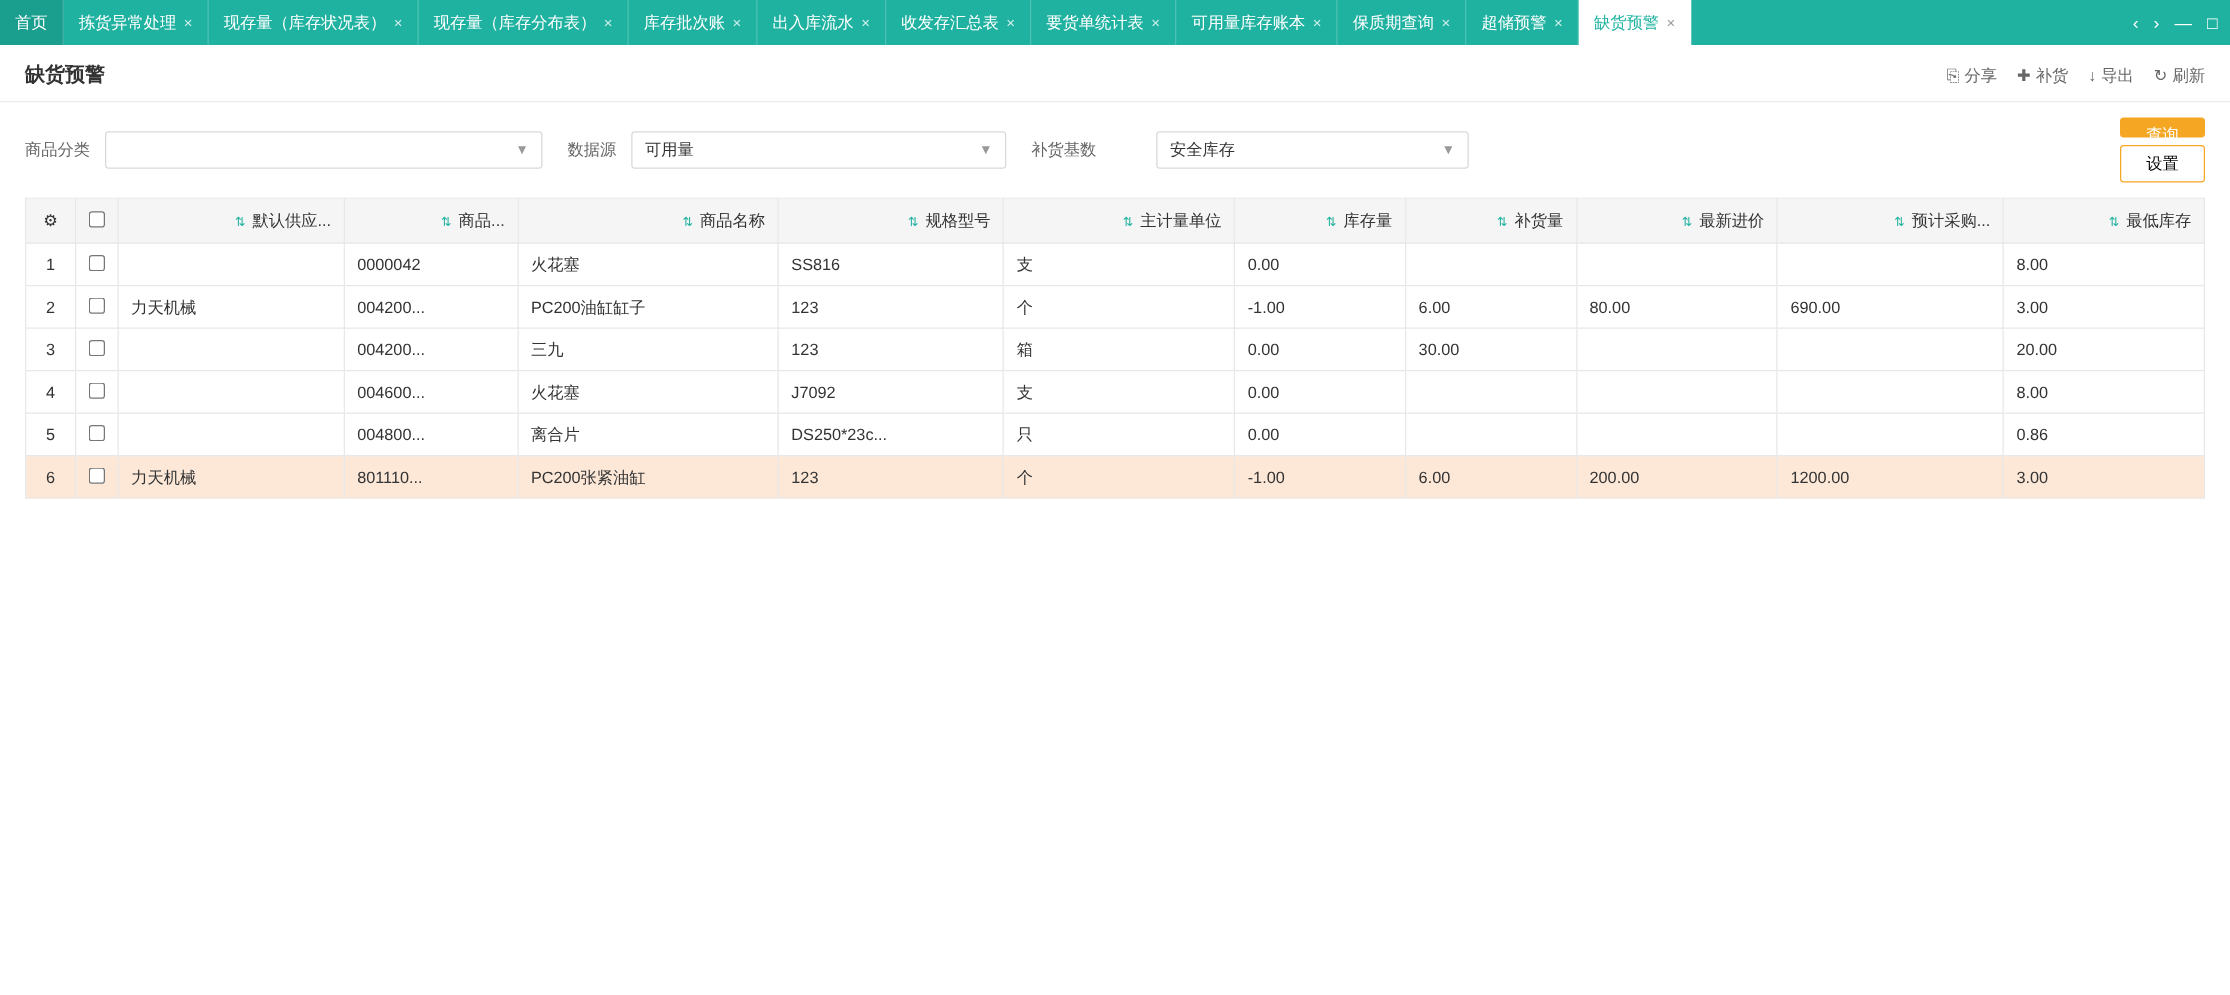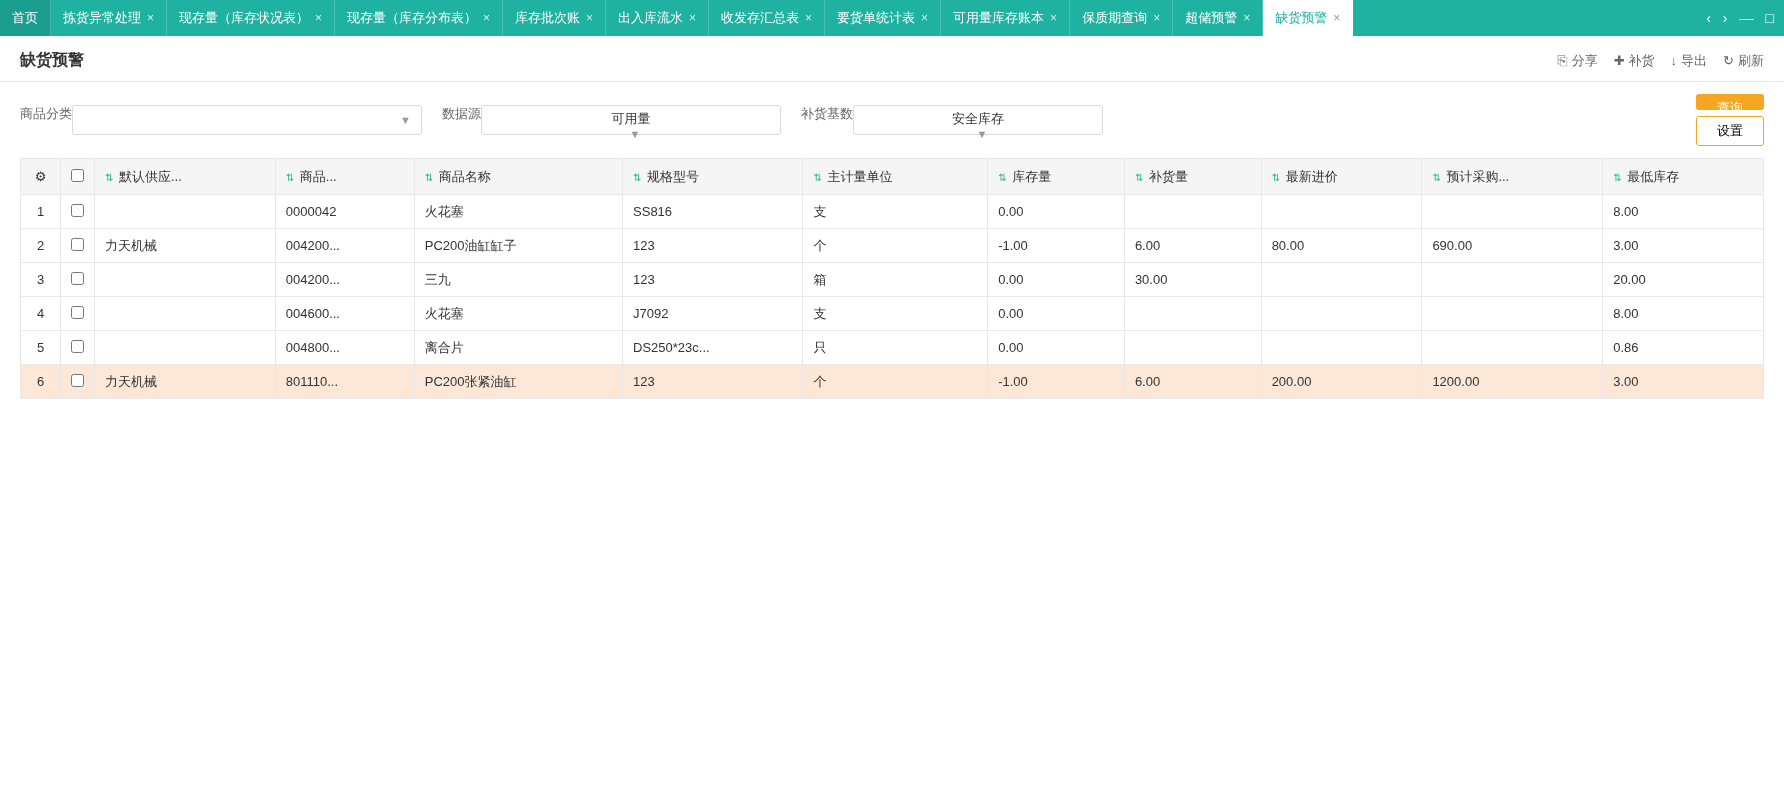--- a/index.html
+++ b/index.html
@@ -91,22 +91,22 @@
     
     .filter-bar {
       display: flex;
       align-items: center;
       padding: 12px 20px;
       gap: 20px;
       background: #fff;
     }
     .filter-item {
       display: flex;
-      align-items: flex-start;
-      gap: 0;
+      align-items: center;
+      gap: 12px;
     }
     .filter-label {
       color: #666;
       white-space: nowrap;
       font-size: 13px;
     }
     .filter-select {
       display: flex;
       align-items: center;
       border: 1px solid #d9d9d9;
@@ -164,21 +164,21 @@
     table {
       width: 100%;
       border-collapse: collapse;
       font-size: 13px;
     }
     thead tr {
       background: #f5f5f5;
       height: 36px;
     }
     thead th {
-      text-align: left;
+      text-align: right;
       padding: 6px 10px;
       border: 1px solid #e8e8e8;
       color: #333;
       font-weight: normal;
       white-space: nowrap;
     }
     tbody tr {
       height: 34px;
       border-bottom: 1px solid #e8e8e8;
     }
@@ -199,21 +199,20 @@
       align-items: center;
       border: 1px solid #d9d9d9;
       border-radius: 3px;
       padding: 4px 10px;
       background: #fff;
       cursor: pointer;
       min-width: 300px;
       height: 30px;
       font-size: 13px;
       color: #333;
-      flex-direction: column;
     }
   </style>
 </head>
 <body>
 
 <div class="tab-bar">
 
   <div class="tab-item">首页</div>
     <div class="tab-item">拣货异常处理<span class="close-btn">×</span></div>
     <div class="tab-item">现存量（库存状况表）<span class="close-btn">×</span></div>
@@ -271,21 +270,21 @@
     <div class="filter-item">
       <span class="filter-label">数据源</span>
       <div class="datasource-select">
         <span class="filter-select-value">可用量</span>
         <span class="filter-select-arrow">▼</span>
       </div>
     </div>
 
     <div class="filter-item">
       <span class="filter-label">补货基数</span>
-      <div class="datasource-select" style="min-width:250px;">
+      <div class="datasource-select" style="min-width:250px;margin-left:36px;">
         <span class="filter-select-value">安全库存</span>
         <span class="filter-select-arrow">▼</span>
       </div>
     </div>
 
     <div class="action-btns">
       <button class="btn-query">查询</button>
       <button class="btn-setting">设置</button>
     </div>
   </div>

